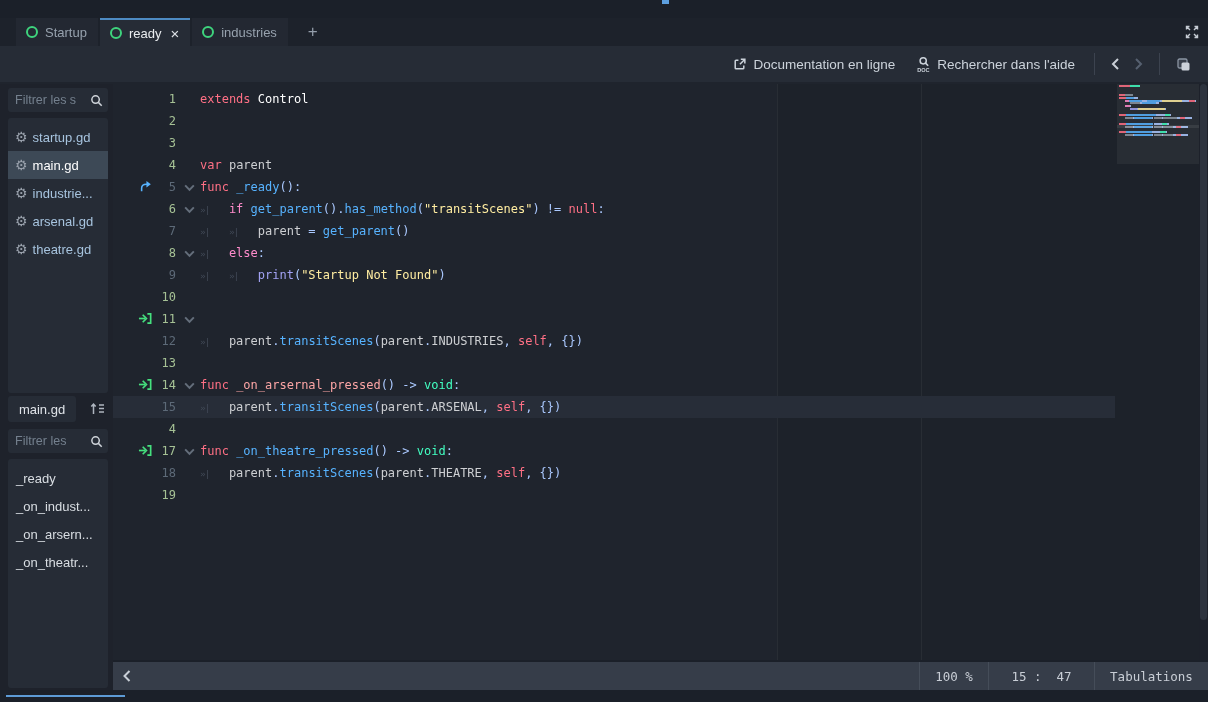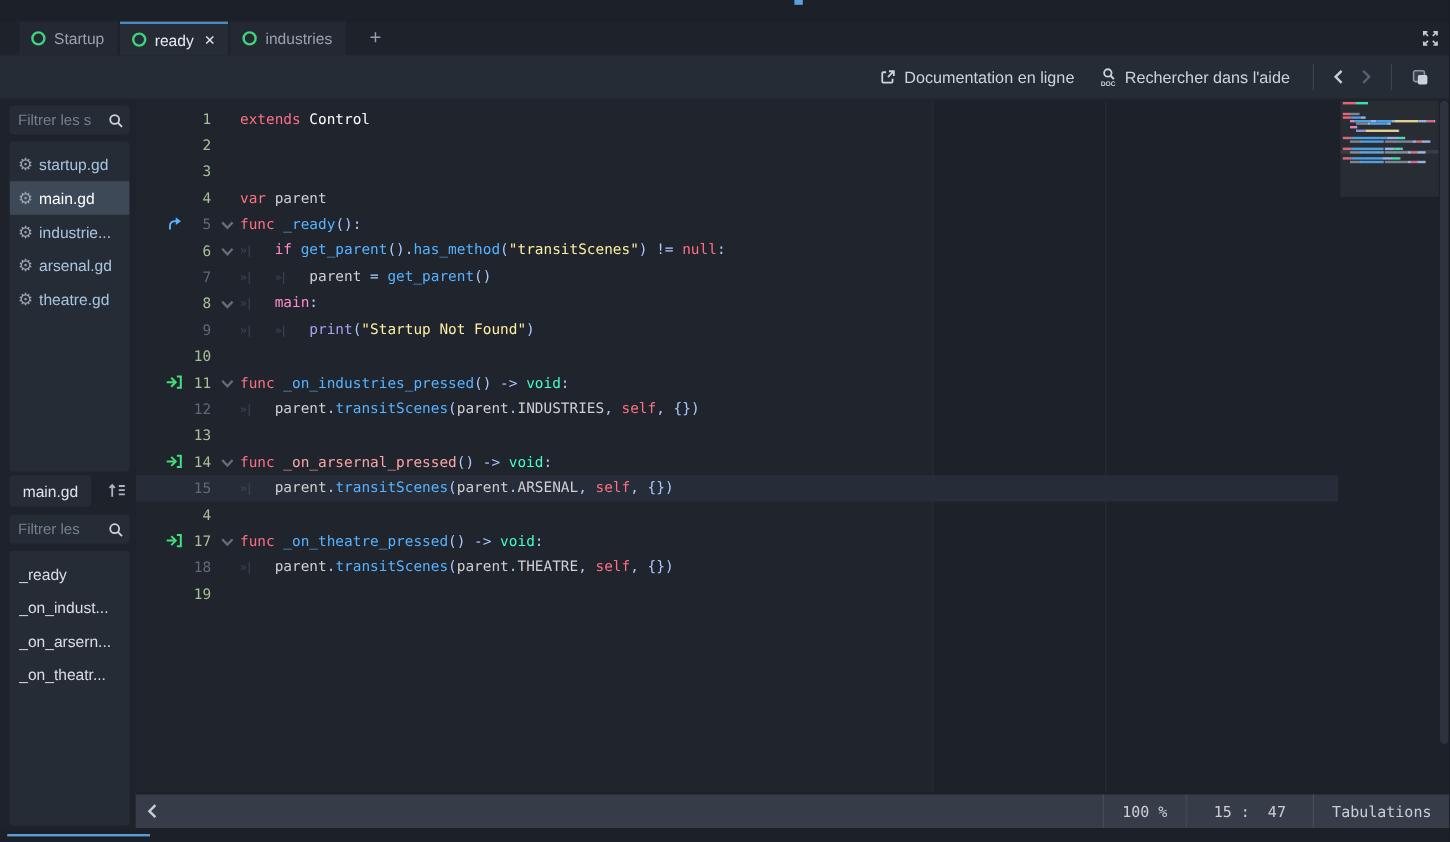--- a/index.html
+++ b/index.html
@@ -294,21 +294,21 @@
               <span class="codetext"><span class="tabm">»|</span><span class="tabm">»|</span><span style="color:#cdcfd2">parent </span><span style="color:#abc9ff">= </span><span style="color:#57b3ff">get_parent</span><span style="color:#abc9ff">()</span></span>
             </div>
             <div class="code-row">
               <span class="mark"></span>
               <span class="lnum safe">8</span>
               <span class="fold">
                 <svg width="13" height="13" viewBox="0 0 12 12">
                   <polyline points="2,4 6,8.2 10,4" fill="none" stroke="#646e7b" stroke-width="1.8"></polyline>
                 </svg>
               </span>
-              <span class="codetext"><span class="tabm">»|</span><span style="color:#ff8ccc">main</span><span style="color:#abc9ff">:</span></span>
+              <span class="codetext"><span class="tabm">»|</span><span style="color:#ff8ccc">else</span><span style="color:#abc9ff">:</span></span>
             </div>
             <div class="code-row">
               <span class="mark"></span>
               <span class="lnum unsafe">9</span>
               <span class="fold"></span>
               <span class="codetext"><span class="tabm">»|</span><span class="tabm">»|</span><span style="color:#a3a3f5">print</span><span style="color:#abc9ff">(</span><span style="color:#ffeda1">"Startup Not Found"</span><span style="color:#abc9ff">)</span></span>
             </div>
             <div class="code-row">
               <span class="mark"></span>
               <span class="lnum safe">10</span>
@@ -322,21 +322,20 @@
                   <path d="M5.5 4 L9.5 8 L5.5 12" stroke="#45e07e" stroke-width="1.8" fill="none"></path>
                   <path d="M10.5 3 H14 V13 H10.5" stroke="#45e07e" stroke-width="1.8" fill="none"></path>
                 </svg>
               </span>
               <span class="lnum safe">11</span>
               <span class="fold">
                 <svg width="13" height="13" viewBox="0 0 12 12">
                   <polyline points="2,4 6,8.2 10,4" fill="none" stroke="#646e7b" stroke-width="1.8"></polyline>
                 </svg>
               </span>
-              <span class="codetext"><span style="color:#ff7085">func </span><span style="color:#57b3ff">_on_industries_pressed</span><span style="color:#abc9ff">() -&gt; </span><span style="color:#42ffc2">void</span><span style="color:#abc9ff">:</span></span>
             </div>
             <div class="code-row">
               <span class="mark"></span>
               <span class="lnum unsafe">12</span>
               <span class="fold"></span>
               <span class="codetext"><span class="tabm">»|</span><span style="color:#cdcfd2">parent</span><span style="color:#abc9ff">.</span><span style="color:#57b3ff">transitScenes</span><span style="color:#abc9ff">(</span><span style="color:#cdcfd2">parent</span><span style="color:#abc9ff">.</span><span style="color:#cdcfd2">INDUSTRIES</span><span style="color:#abc9ff">, </span><span style="color:#ff7085">self</span><span style="color:#abc9ff">, {})</span></span>
             </div>
             <div class="code-row">
               <span class="mark"></span>
               <span class="lnum safe">13</span>

